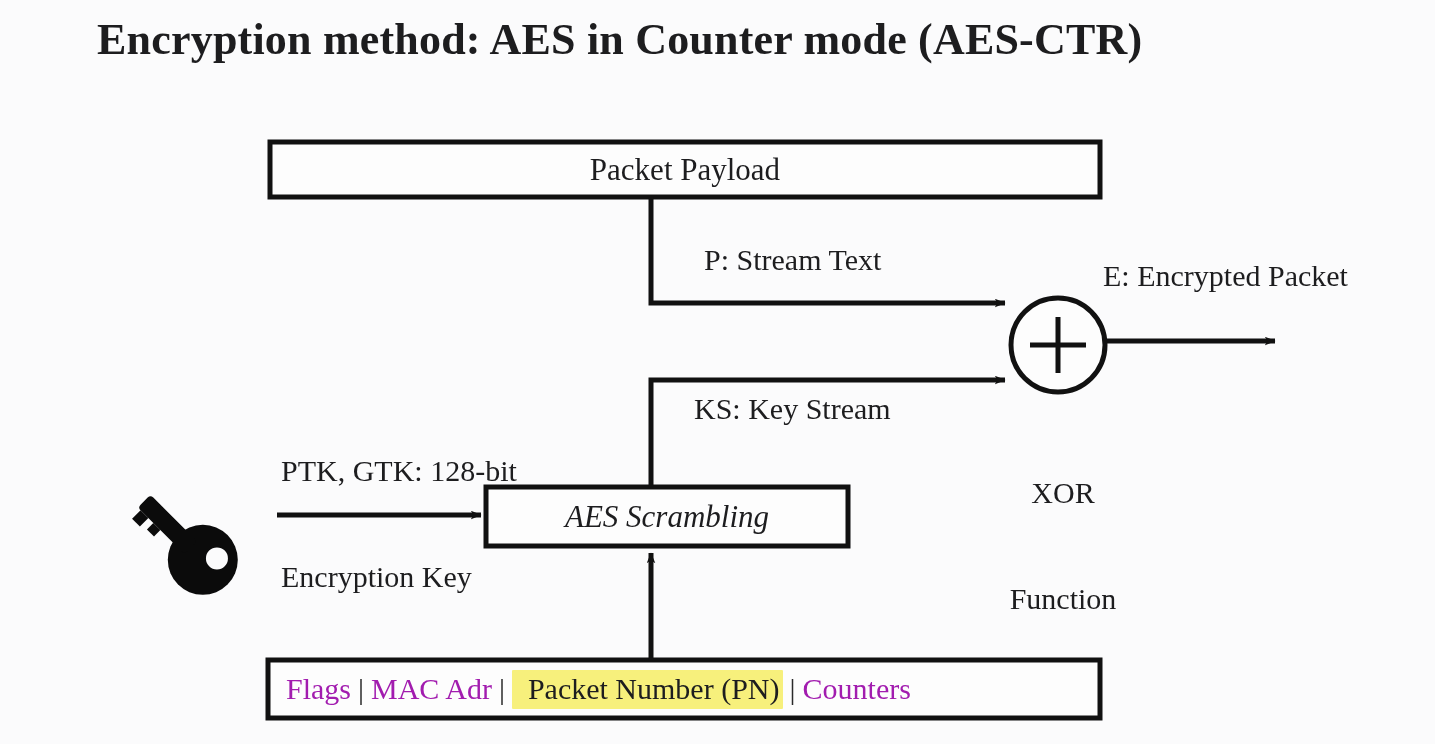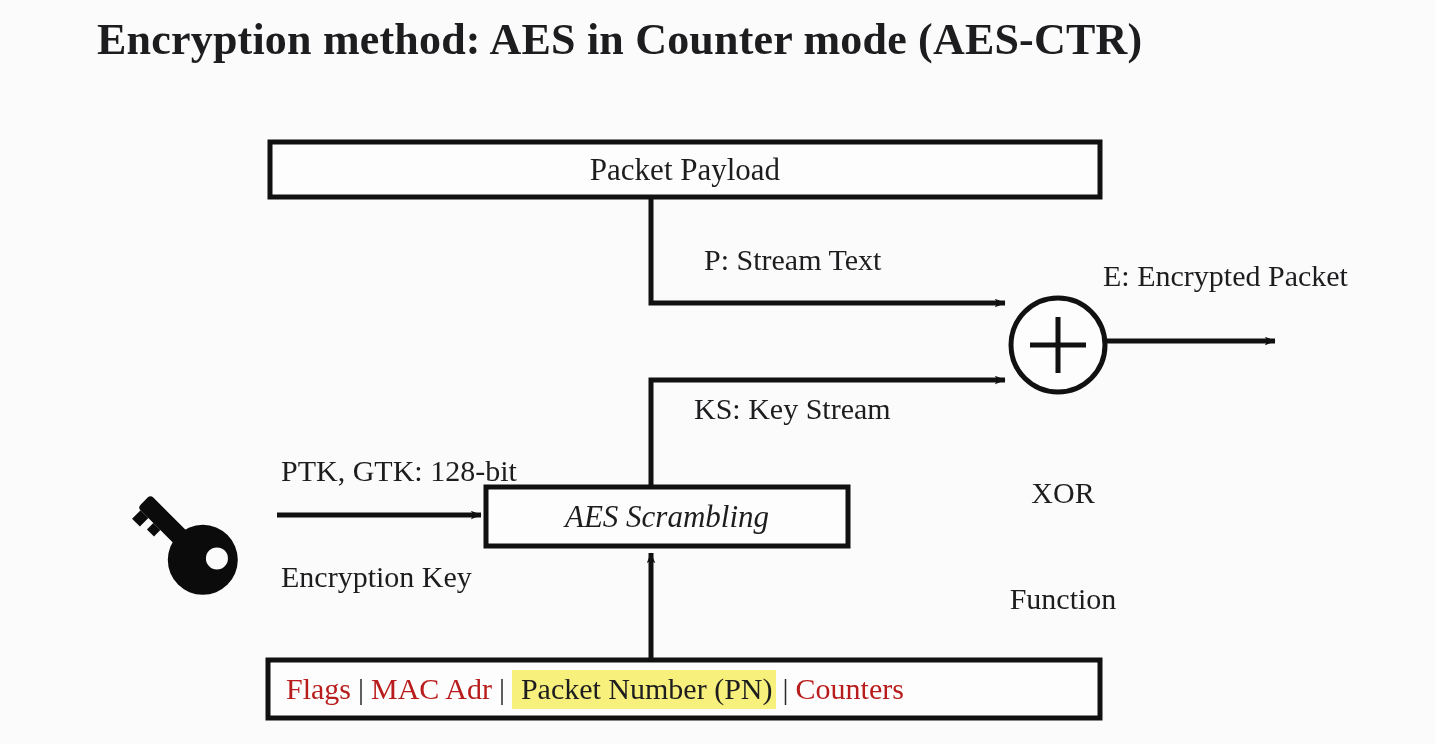--- a/index.html
+++ b/index.html
@@ -61,25 +61,25 @@
   #header-fields-label {
     left: 268px;
     top: 660px;
     width: 832px;
     height: 58px;
     justify-content: flex-start;
     padding-left: 18px;
     box-sizing: border-box;
     font-size: 30px;
   }
-  #header-fields-label .seg { color: #b91c1c; text-align: right; }
+  #header-fields-label .seg { color: #a21caf; text-align: right; }
   #header-fields-label .sep { color: #2a2a2a; padding: 0 7px; }
   #header-fields-label .hl {
     background: #f7f07c;
-    padding: 2px 3px 3px 9px;
+    padding: 2px 3px 3px 16px;
     border-radius: 1px;
   }
   #plain-text-label   { left: 704px; top: 242px; font-size: 30px; }
   #key-stream-label   { left: 694px; top: 391px; font-size: 30px; }
   #encrypted-label    { left: 1103px; top: 258px; font-size: 30px; }
   #xor-function-label {
     left: 993px; top: 404px; font-size: 30px; text-align: center; width: 140px;
   }
   #encryption-key-label { left: 261px; top: 382px; font-size: 30px; margin-left: 20px; }
   #key-icon-wrap {

